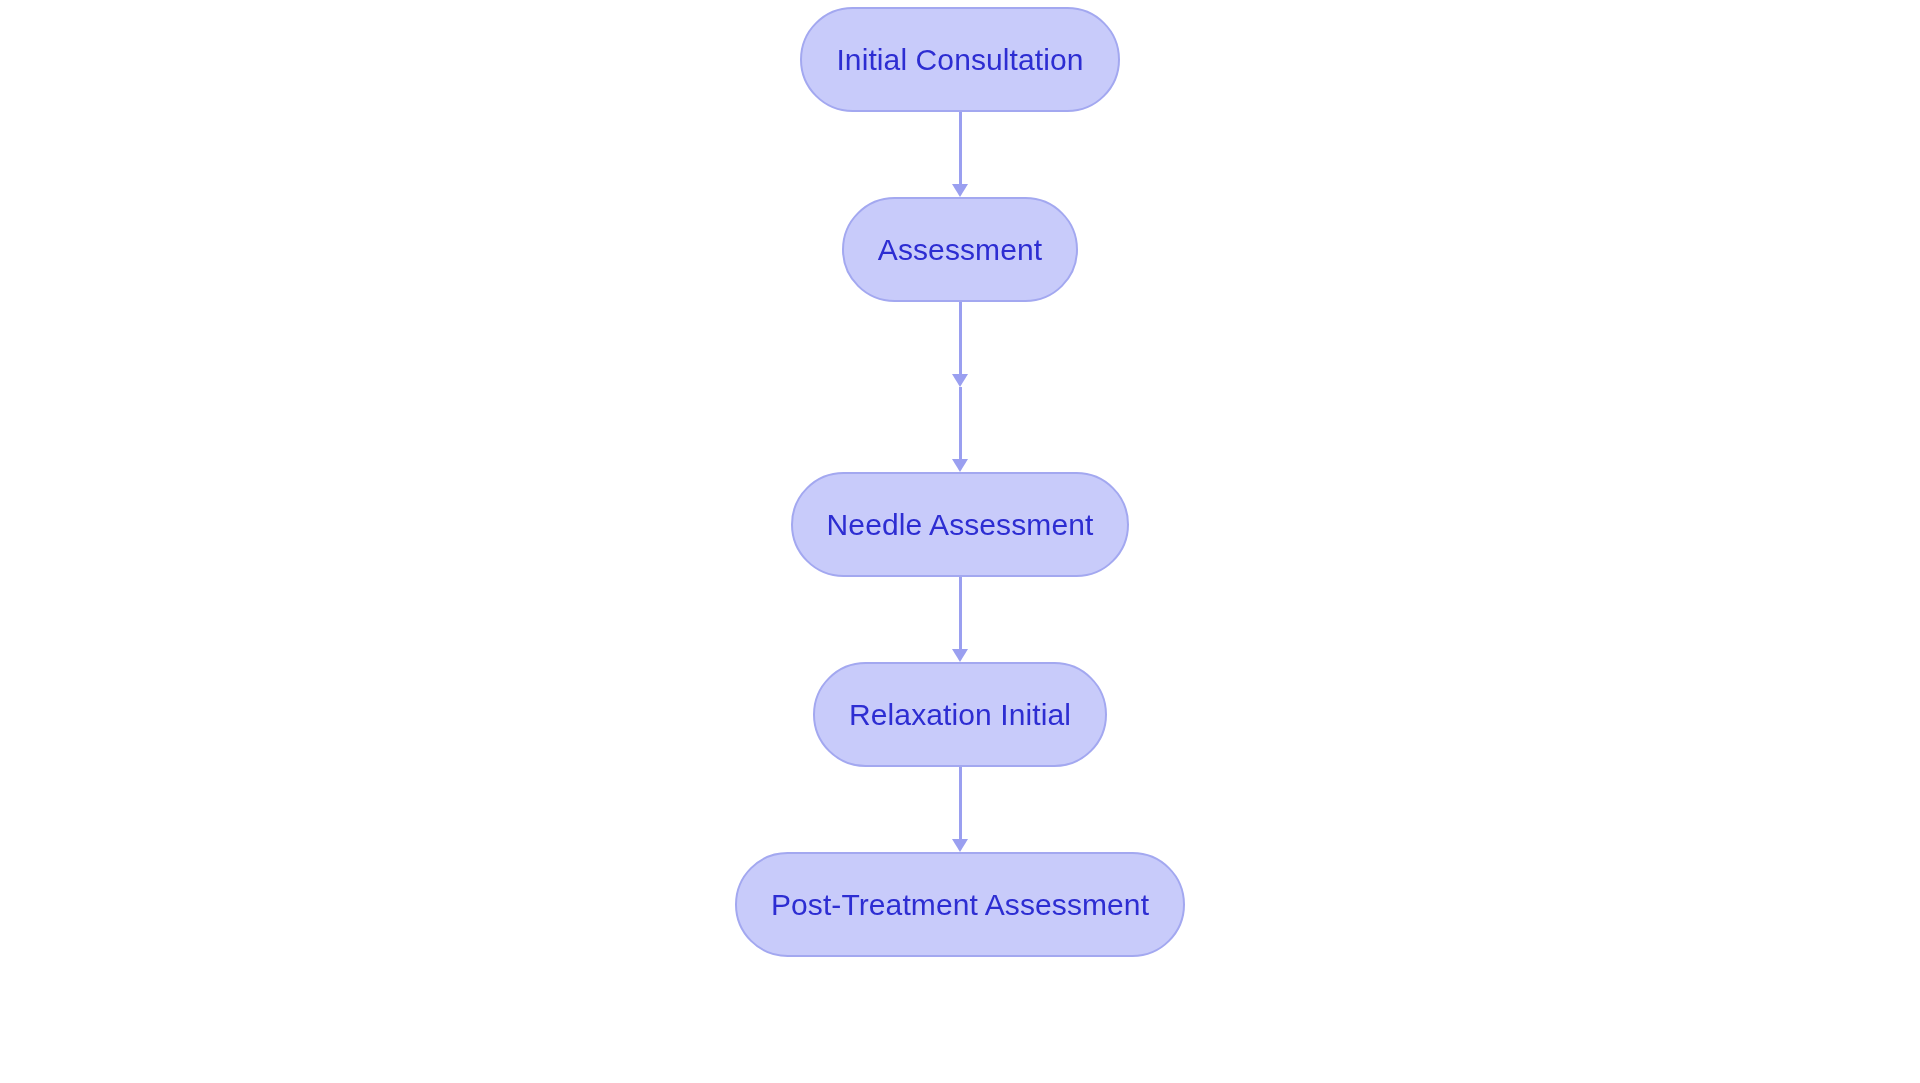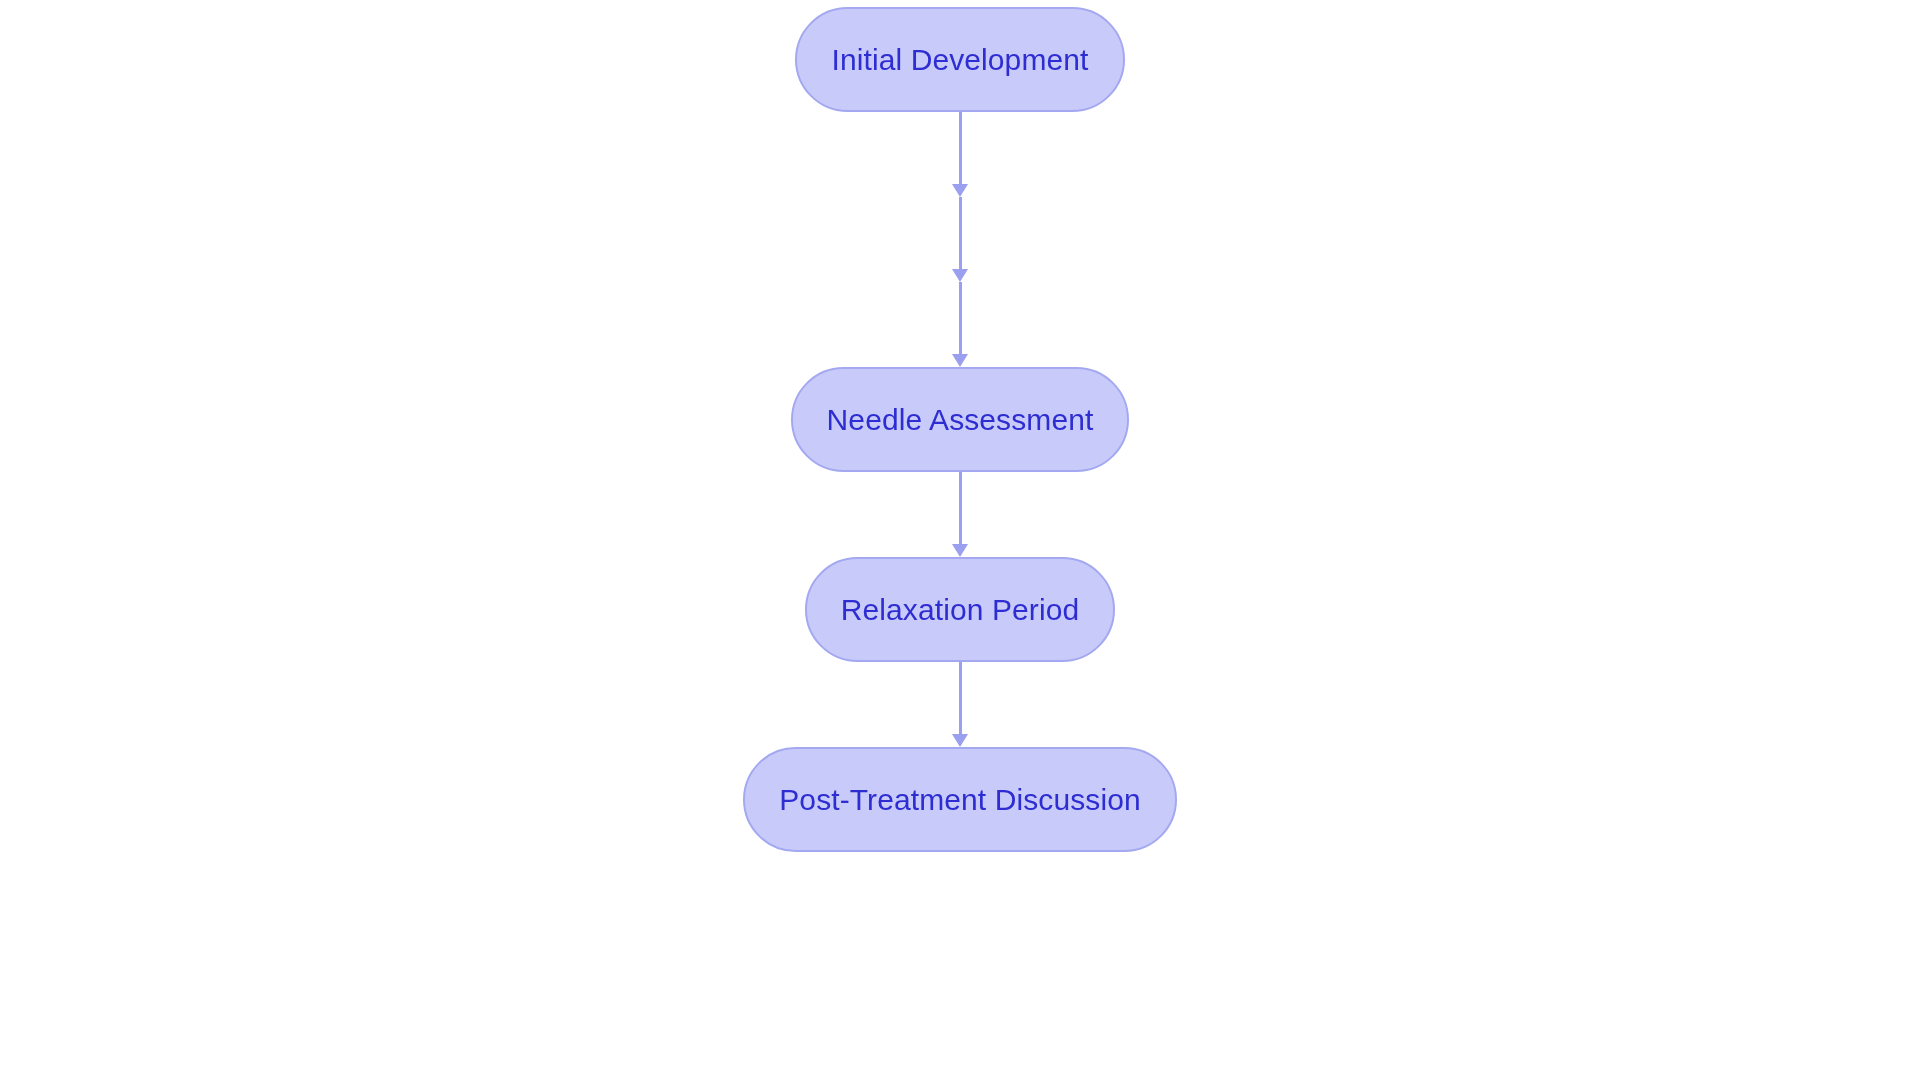--- a/index.html
+++ b/index.html
@@ -93,28 +93,31 @@
 </style>
 </head>
 <body>
 
 <div id="flowchart-canvas">
   <div class="flow-column">
 
     <div class="spacer-top"></div>
 
     <div class="node">
-      <span class="node-label">Initial Development</span>
+      <span class="node-label">Initial Consultation</span>
     </div>
 
     <div class="connector gap-0">
       <div class="connector-line"></div>
       <div class="connector-arrowhead"></div>
     </div>
 
+    <div class="node">
+      <span class="node-label">Assessment</span>
+    </div>
 
     <div class="connector gap-1">
       <div class="connector-line"></div>
       <div class="connector-arrowhead"></div>
     </div>
 
 
     <div class="connector gap-2">
       <div class="connector-line"></div>
       <div class="connector-arrowhead"></div>
@@ -123,26 +126,26 @@
     <div class="node">
       <span class="node-label">Needle Assessment</span>
     </div>
 
     <div class="connector gap-3">
       <div class="connector-line"></div>
       <div class="connector-arrowhead"></div>
     </div>
 
     <div class="node">
-      <span class="node-label">Relaxation Period</span>
+      <span class="node-label">Relaxation Initial</span>
     </div>
 
     <div class="connector gap-4">
       <div class="connector-line"></div>
       <div class="connector-arrowhead"></div>
     </div>
 
     <div class="node">
-      <span class="node-label">Post-Treatment Discussion</span>
+      <span class="node-label">Post-Treatment Assessment</span>
     </div>
 
   </div>
 </div>
 
 </body></html>

